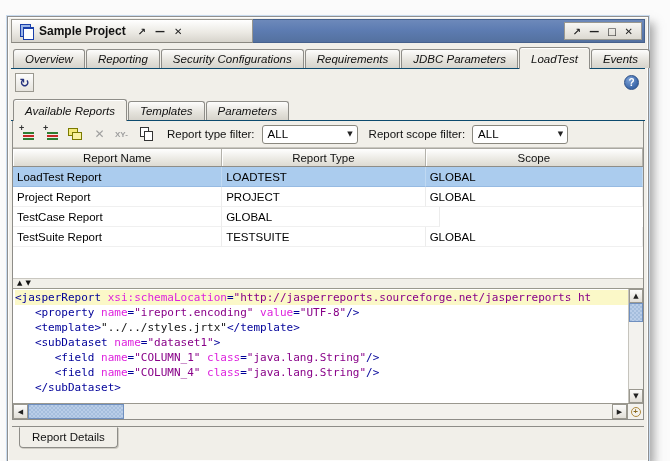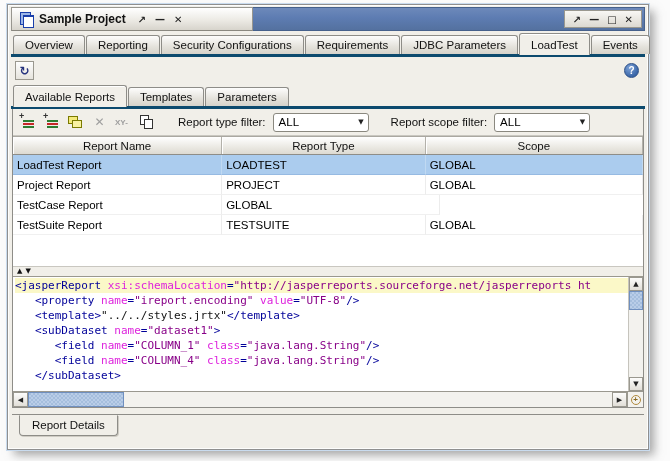--- a/index.html
+++ b/index.html
@@ -1,20 +1,20 @@
 <!DOCTYPE html>
 <html style="--sel: #abccee; --hl: #fbf8c8; --tag: #000099; --attr: #dd22dd; --str: #880088;"><head>
 <meta charset="utf-8">
 <style>
   * { margin:0; padding:0; box-sizing:border-box; }
   html,body { width:670px; height:461px; }
   body { font-family:"Liberation Sans", sans-serif; background:#fbfbfb; position:relative; overflow:hidden; }
 
   .window {
-    position:absolute; left:7px; top:4px; width:642px; height:446px;
+    position:absolute; left:7px; top:16px; width:642px; height:446px;
     background:#f1efe9;
     border:1px solid #8f8f8f;
     box-shadow: inset 0 0 0 1px #fdfdfc, 0 0 0 1px #c9dbee, 6px 6px 9px -1px rgba(95,95,95,.55);
     display:flex; flex-direction:column; padding:2px 3px 3px 3px;
   }
 
   
   .titlebar { height:24px; display:flex; flex-shrink:0; }
   .title-left {
     width:242px; display:flex; align-items:center; gap:6px; padding:0 8px;
@@ -25,21 +25,21 @@
   .doc-icon::before, .doc-icon::after { content:""; position:absolute; width:9px; height:11px; background:#fff; border:1px solid #1a3faa; }
   .doc-icon::before { left:0; top:0; background:#9db7e8; }
   .doc-icon::after { left:3px; top:3px; box-shadow:inset 0 2px 0 -1px #1a3faa, inset 0 5px 0 -4px #1a3faa; }
   .title-text { font-size:12px; font-weight:bold; color:#111; white-space:nowrap; }
   .ctl { font-family:"DejaVu Sans", sans-serif; font-size:10px; font-weight:bold; color:#222; cursor:default; padding:0 2px; }
   .inner-controls { display:flex; gap:5px; margin-left:4px; }
   .title-right { flex:1; background:linear-gradient(#6d89ba,#5d7cb2 45%,#54719f); border:1px solid #46618c; border-left:none; display:flex; justify-content:flex-end; align-items:center; padding-right:2px; }
   .outer-controls { display:flex; gap:4px; background:linear-gradient(#f8f7f4,#dcd9d1); border:1px solid #9a988f; height:18px; align-items:center; padding:0 6px; }
 
   
-  .tabrow { display:flex; align-items:flex-end; padding-left:2px; border-bottom:3px solid #0c4a6e; flex-shrink:0; }
+  .tabrow { display:flex; align-items:flex-end; padding-left:2px; border-bottom:1px solid #0c4a6e; flex-shrink:0;font-style:italic; }
   .maintabs { height:26px; }
   .subtabs { height:24px; margin-top:1px; }
   .tab {
     font-size:11.5px; color:#111; padding:3px 11px 3px 11px; margin-right:1px;
     background:linear-gradient(#fdfdfc,#e4e2db 60%,#d6d3cb);
     border:1px solid #8e8d88; border-bottom:none; border-radius:3px 3px 0 0;
     height:19px; line-height:13px; white-space:nowrap; cursor:default;
   }
   .tab.active { background:#f1efe9; height:22px; margin-bottom:-1px; padding-top:5px; font-weight:normal; box-shadow:inset 0 1px 0 #fff; }
 
@@ -59,21 +59,21 @@
   .tbi .bar.b2 { top:8px; background:#c62828; }
   .tbi .bar.b3 { top:11px; background:#2e7d32; }
   .tbi.folders .page { position:absolute; width:10px; height:8px; background:#f4ea7a; border:1px solid #7a7a00; }
   .tbi.folders .page.back { left:1px; top:1px; }
   .tbi.folders .page.front { left:5px; top:5px; background:#f9f2a0; }
   .tbi.xmark { color:#9e9e9e; font-weight:bold; font-size:12px; text-align:center; line-height:15px; font-family:"DejaVu Sans",sans-serif; }
   .tbi.xytext { color:#9e9e9e; font-weight:bold; font-size:8px; line-height:15px; letter-spacing:0; }
   .tbi.squares .sq { position:absolute; width:9px; height:10px; background:#fff; border:1.5px solid #333; }
   .tbi.squares .sq.back { left:1px; top:0; }
   .tbi.squares .sq.front { left:5px; top:4px; }
-  .filter-label { color:#111; margin-left:15px; white-space:nowrap;text-align:right; }
+  .filter-label { color:#111; margin-left:4px; white-space:nowrap;text-align:right; }
   .combo { width:96px; height:19px; background:#fff; border:1px solid #8a887f; border-radius:3px; display:flex; align-items:center; justify-content:space-between; padding:0 4px 0 5px; font-size:11.5px; cursor:default; }
   .combo .arrow { font-family:"DejaVu Sans",sans-serif; font-size:7px; color:#222; }
 
   
   .tbl-head { display:flex; height:19px; background:linear-gradient(#ffffff,#e7e5de 70%,#dddad2); border-top:1px solid #aaa8a1; border-bottom:1px solid #8e8d88; flex-shrink:0; }
   .tbl-head .hc { font-size:11.5px; color:#111; display:flex; align-items:center; justify-content:center; border-right:1px solid #b3b1aa; box-shadow:inset 1px 0 0 #fff; }
   .tbl-body { flex:1; background:#fff; overflow:hidden; }
   .trow { display:flex; height:20px; background:#fff; cursor:default; }
   .trow.selected { background:var(--sel,#abccee); }
   .trow .tc { font-size:11.5px; color:#000; display:flex; align-items:center; padding-left:4px; border-right:1px solid #ececec; border-bottom:1px solid #f0f0f0; overflow:hidden; white-space:nowrap; }

